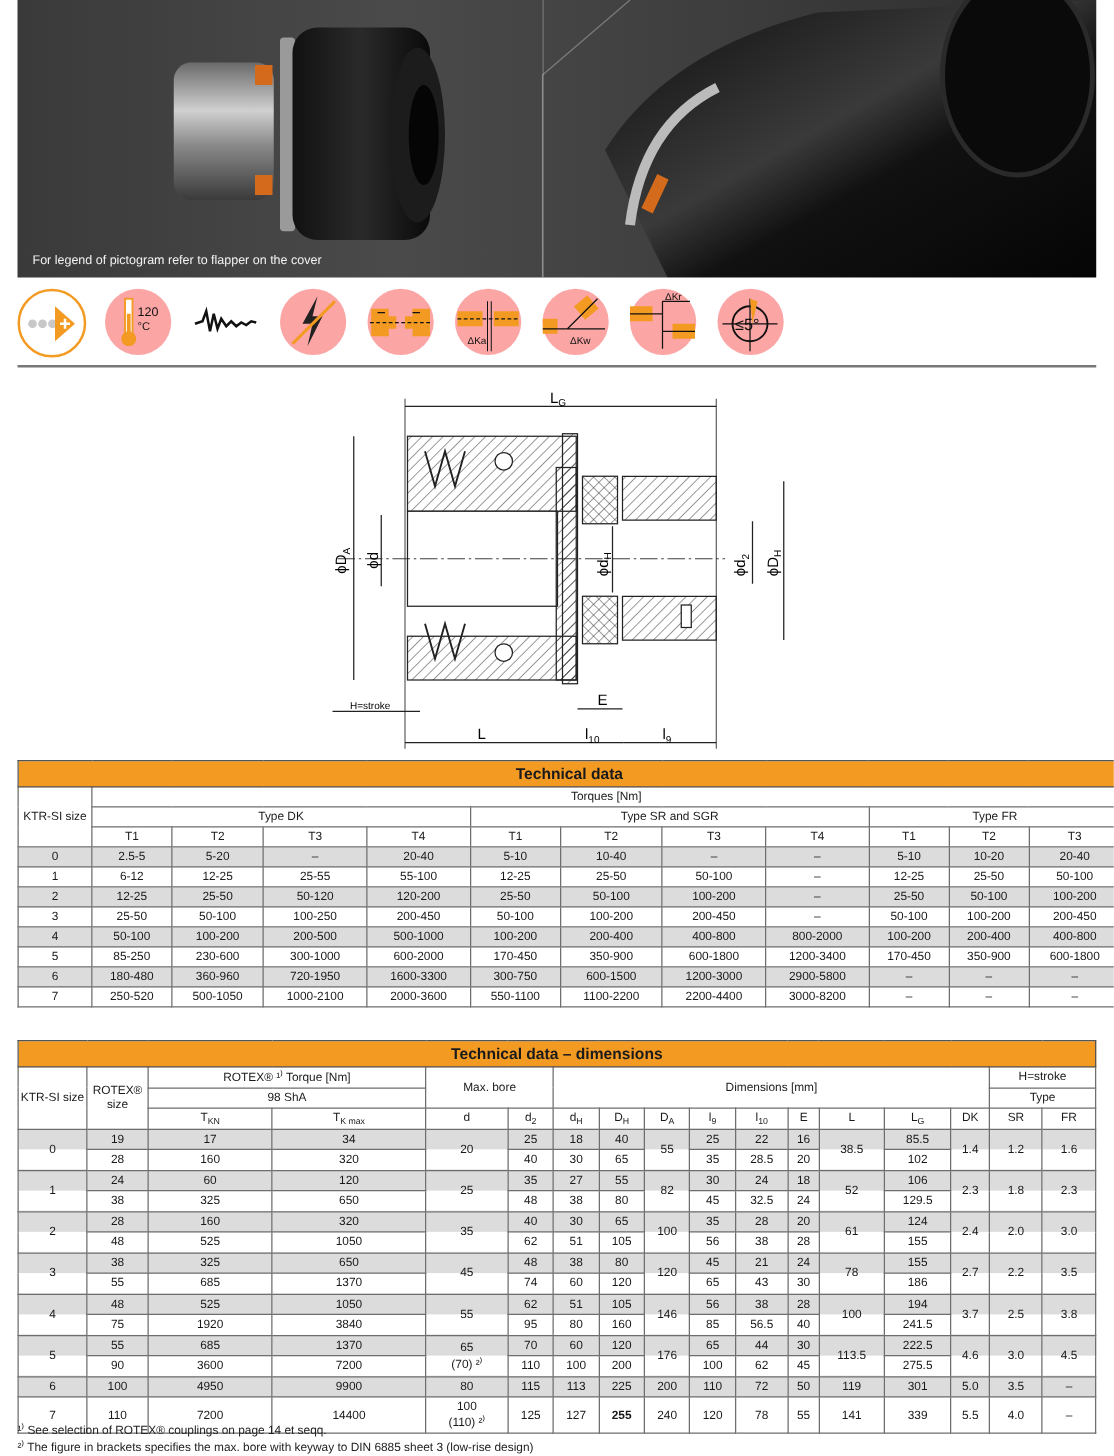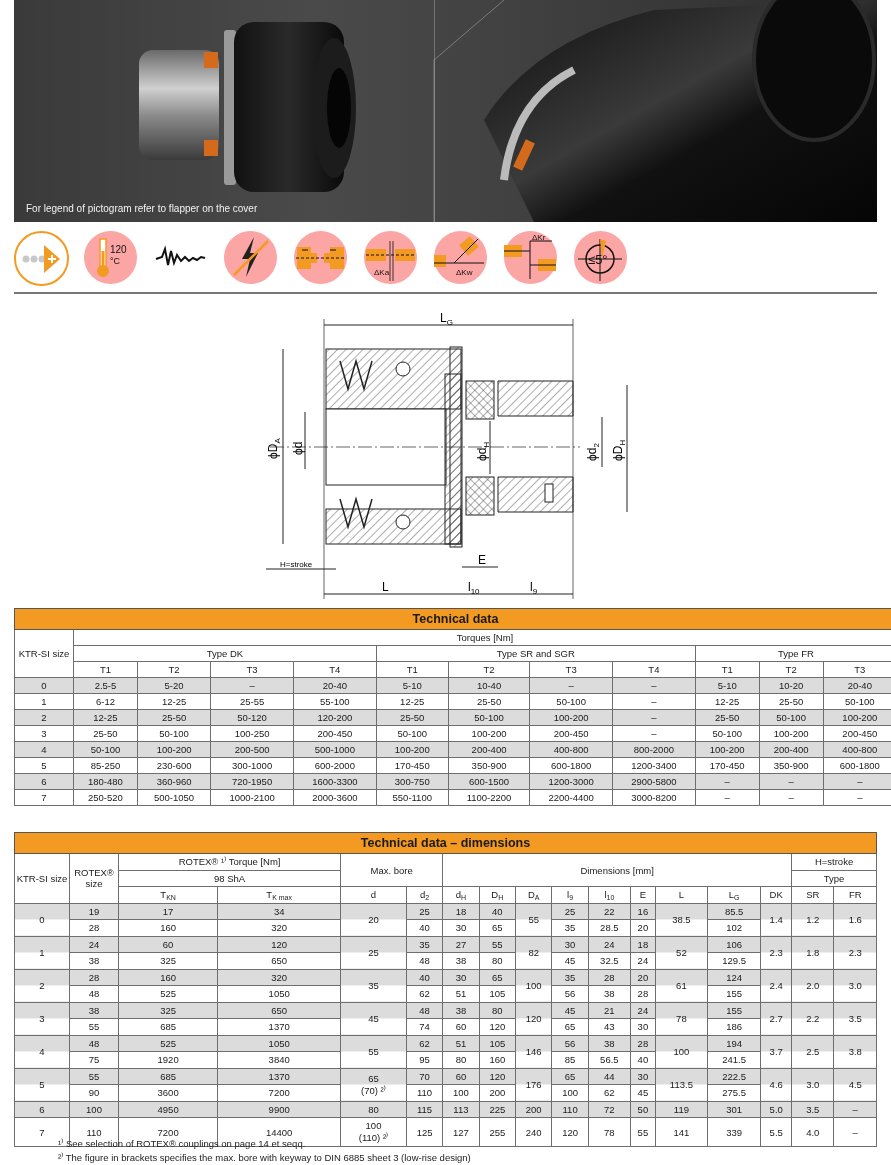--- a/index.html
+++ b/index.html
@@ -14,21 +14,21 @@
   .drawing svg{width:400px;height:300px;display:block;}
   table{border-collapse:collapse;position:absolute;left:14px;font-size:9.5px;text-align:center;}
   td,th{border:1px solid #6e6e6e;padding:0;font-weight:normal;height:15px;}
   .title-row th{background:#f39a23;color:#1a1a1a;font-weight:bold;font-size:12.5px;height:20px;border-color:#555;}
   .g td{background:#dcdcdc;}
   .w td{background:#fff;}
   .t1{top:608px;width:883px;}
   .t2{top:832px;width:863px;}
   .t2 td{height:15.5px;}
   sub{font-size:7px;vertical-align:-2px;}
-  .foot{position:absolute;left:14px;font-size:9.5px;color:#222;margin-left:44px;}
+  .foot{position:absolute;left:14px;font-size:9.5px;color:#222;}
   .split-g{background:linear-gradient(#dcdcdc 50%,#fff 50%) !important;}
 </style>
 </head>
 <body>
 
 <div class="hero">
   <svg width="863" height="222">
     <defs>
       <linearGradient id="hub" x1="0" y1="0" x2="0" y2="1">
         <stop offset="0" stop-color="#6a6a6a"></stop>
@@ -589,21 +589,21 @@
         <td><span>–</span></td>
       </tr>
       <tr class="w">
         <td style="height: 28px;"><span>7</span></td>
         <td style="height: 28px;"><span>110</span></td>
         <td style="height: 28px;"><span>7200</span></td>
         <td style="height: 28px;"><span>14400</span></td>
         <td style="height: 28px;"><span>100</span><br><span>(110) ²⁾</span></td>
         <td style="height: 28px;"><span>125</span></td>
         <td style="height: 28px; text-align: center;"><span>127</span></td>
-        <td style="height: 28px;"><span>255</span></td>
+        <td style="height: 28px; font-weight: bold;"><span>255</span></td>
         <td style="height: 28px;"><span>240</span></td>
         <td style="height: 28px;"><span>120</span></td>
         <td style="height: 28px;"><span>78</span></td>
         <td style="height: 28px;"><span>55</span></td>
         <td style="height: 28px;"><span>141</span></td>
         <td style="height: 28px; margin-left: 24px;"><span>339</span></td>
         <td style="height: 28px;"><span>5.5</span></td>
         <td style="height: 28px;"><span>4.0</span></td>
         <td style="height: 28px;"><span>–</span></td>
       </tr>

